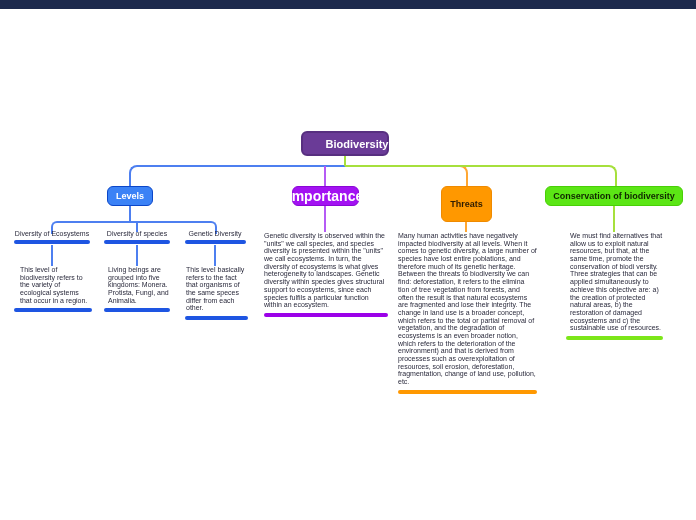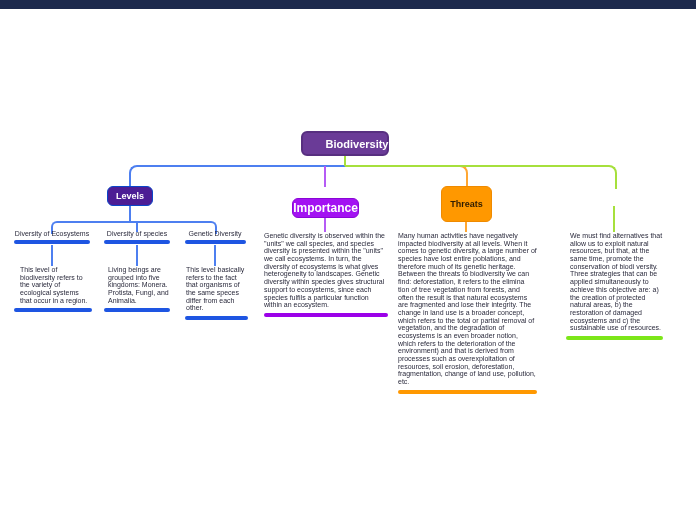--- a/index.html
+++ b/index.html
@@ -30,24 +30,24 @@
   .l-sub3{left:214px;top:245px;width:2px;height:21px;background:#4d7ff0;}
   .l-imp{left:324px;top:206px;width:2px;height:26px;background:#b55bf5;}
   .l-thr{left:465px;top:206px;width:2px;height:26px;background:#ffa733;}
   .l-con{left:613px;top:206px;width:2px;height:26px;background:#a6e03c;}
 
   
   .node{position:absolute;display:flex;align-items:center;justify-content:center;
         border-radius:6px;font-weight:bold;box-sizing:border-box;cursor:default;}
   .node-root{left:301px;top:131px;width:88px;height:25px;background:#6a3b97;
              border:2px solid #572f80;color:#ffffff;font-size:11px;padding-left:24px;}
-  .node-levels{left:107px;top:186px;width:46px;height:20px;background:#4c1d95;
+  .node-levels{left:107px;top:186px;width:46px;height:20px;background:#3b82f6;
              border:1.5px solid #0b46c8;color:#ffffff;font-size:9px;align-items:center;}
   .node-importance{left:292px;top:186px;width:67px;height:20px;background:#a312f2;
-             border:1.5px solid #8a06d6;color:#ffffff;font-size:12px;margin-top:12px;}
+             border:1.5px solid #8a06d6;color:#ffffff;font-size:14px;}
   .node-threats{left:441px;top:186px;width:51px;height:36px;background:#ff9800;
              border:1.5px solid #ef8a00;color:#2e1c00;font-size:9px;}
   .node-conservation{left:545px;top:186px;width:138px;height:20px;background:#5be615;
              border:1.5px solid #49cf07;color:#102800;font-size:9px;}
 
   
   .sublabel{position:absolute;top:230px;font-size:7px;color:#2a2a3c;text-align:center;}
   .sl1{left:8px;width:88px;}
   .sl2{left:100px;width:74px;}
   .sl3{left:181px;width:68px;}
@@ -104,20 +104,23 @@
   </div>
   <div class="node node-levels">
     <span>Levels</span>
   </div>
   <div class="node node-importance">
     <span>Importance</span>
   </div>
   <div class="node node-threats">
     <span>Threats</span>
   </div>
+  <div class="node node-conservation">
+    <span>Conservation of biodiversity</span>
+  </div>
 
   <div class="sublabel sl1">Diversity of Ecosystems</div>
   <div class="sublabel sl2">Diversity of species</div>
   <div class="sublabel sl3">Genetic Diversity</div>
   <div class="bar bar-blue lblbar lb1"></div>
   <div class="bar bar-blue lblbar lb2"></div>
   <div class="bar bar-blue lblbar lb3"></div>
 
   <div class="notecol nc1">
     <div class="note">This level of biodiversity refers to the variety of ecological systems that occur in a region.</div>

